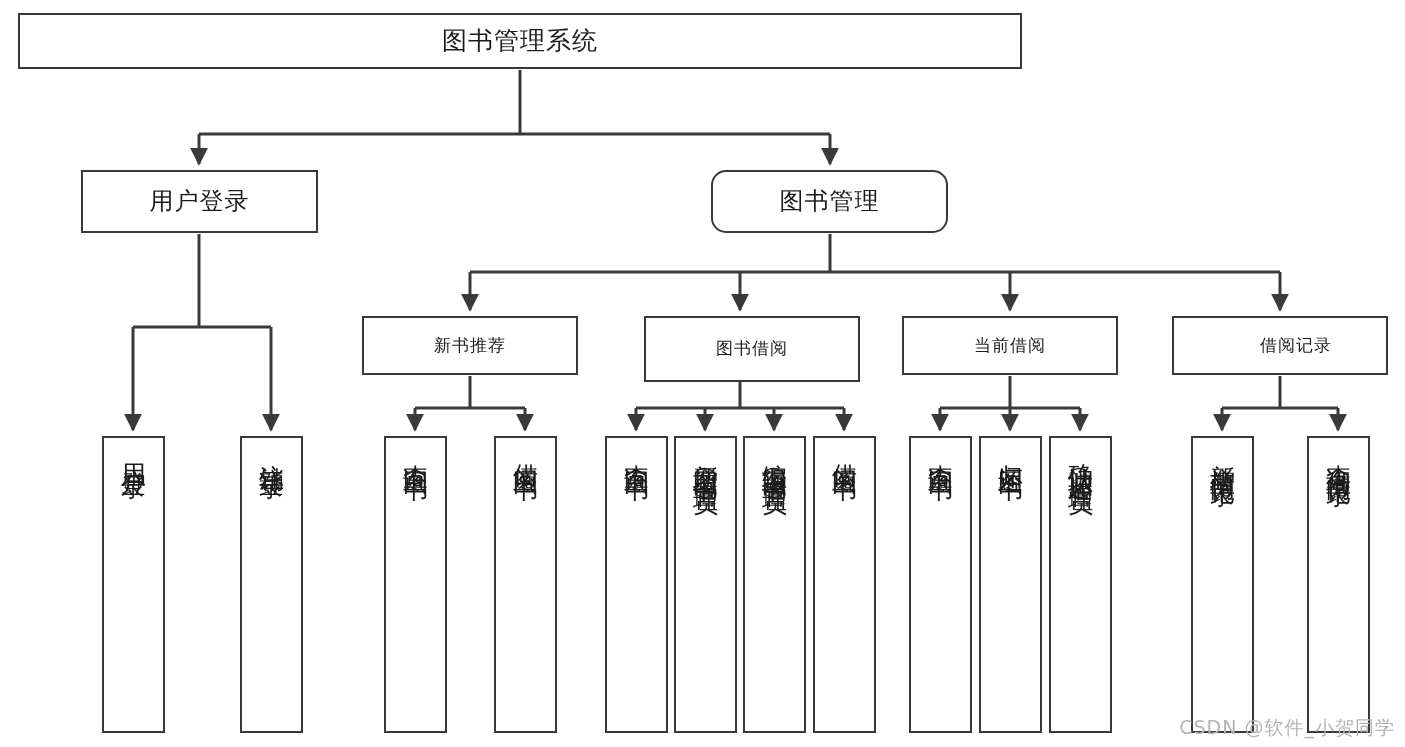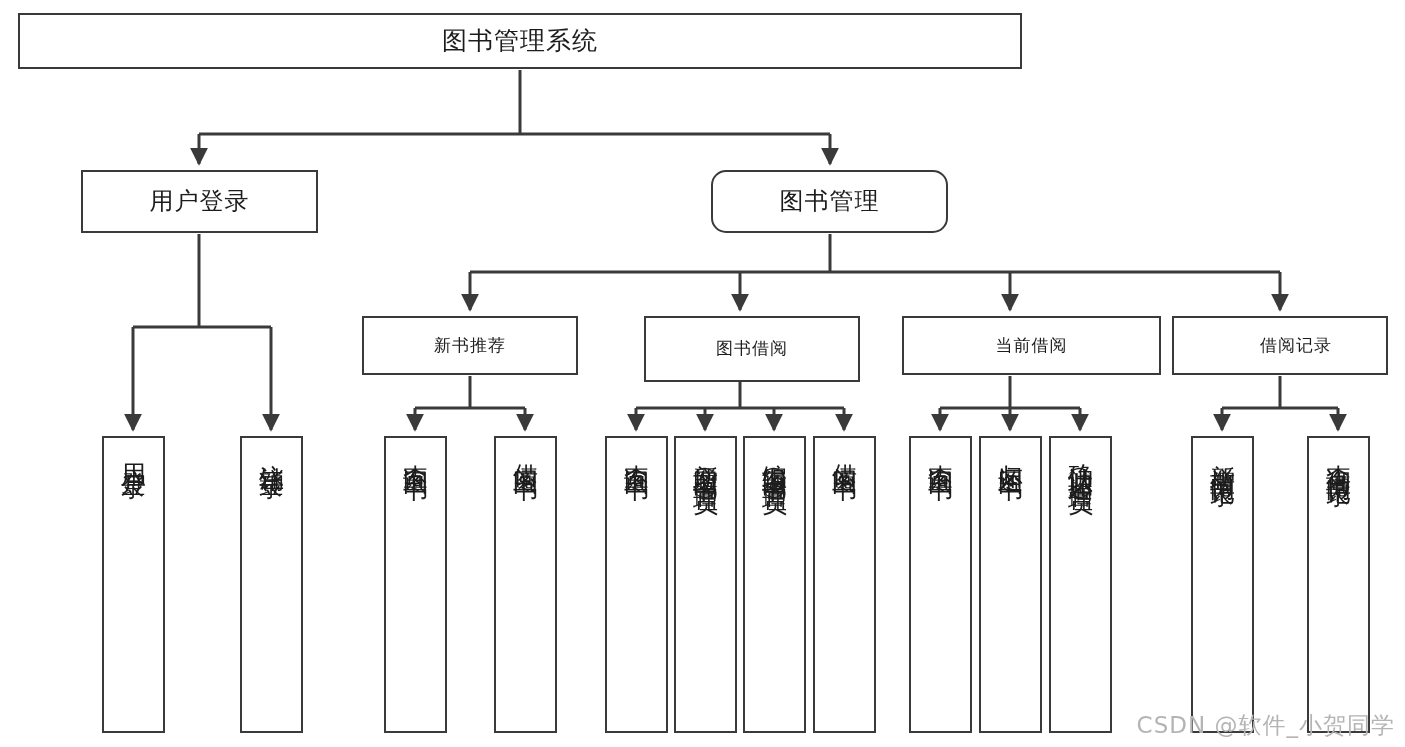--- a/index.html
+++ b/index.html
@@ -41,21 +41,21 @@
     writing-mode:vertical-rl;
     text-orientation:upright;
     font-size:25px;
     letter-spacing:4px;
     line-height:1;
     white-space:normal;
   }
   #watermark{
     position:absolute;
     right:10px;bottom:6px;
-    font-size:23px;
+    font-size:19px;
     color:#b4b4b4;
     letter-spacing:1px;
     z-index:5;
     white-space:nowrap;
     font-family:"DejaVu Sans","Liberation Sans",sans-serif;
   }
 </style>
 </head>
 <body>
 
@@ -121,21 +121,21 @@
   <div class="node node-l2" style="left:711px;top:170px;width:237px;height:63px;border-radius:15px;">
     <span class="label">图书管理</span>
   </div>
 
   <div class="node node-l3" style="left:362px;top:316px;width:216px;height:59px;">
     <span class="label">新书推荐</span>
   </div>
   <div class="node node-l3" style="left:603px;top:316px;width:216px;height:66px;margin-left:41px;">
     <span class="label">图书借阅</span>
   </div>
-  <div class="node node-l3" style="left:902px;top:316px;width:259px;height:59px;">
+  <div class="node node-l3" style="left:902px;top:316px;width:216px;height:59px;">
     <span class="label">当前借阅</span>
   </div>
   <div class="node node-l3" style="left:1172px;top:316px;width:216px;height:59px;padding-left:32px;">
     <span class="label">借阅记录</span>
   </div>
 
   <div class="node node-leaf" style="left:102px;top:436px;width:63px;height:297px;">
     <span class="label">用户登录</span>
   </div>
   <div class="node node-leaf" style="left:240px;top:436px;width:63px;height:297px;">

